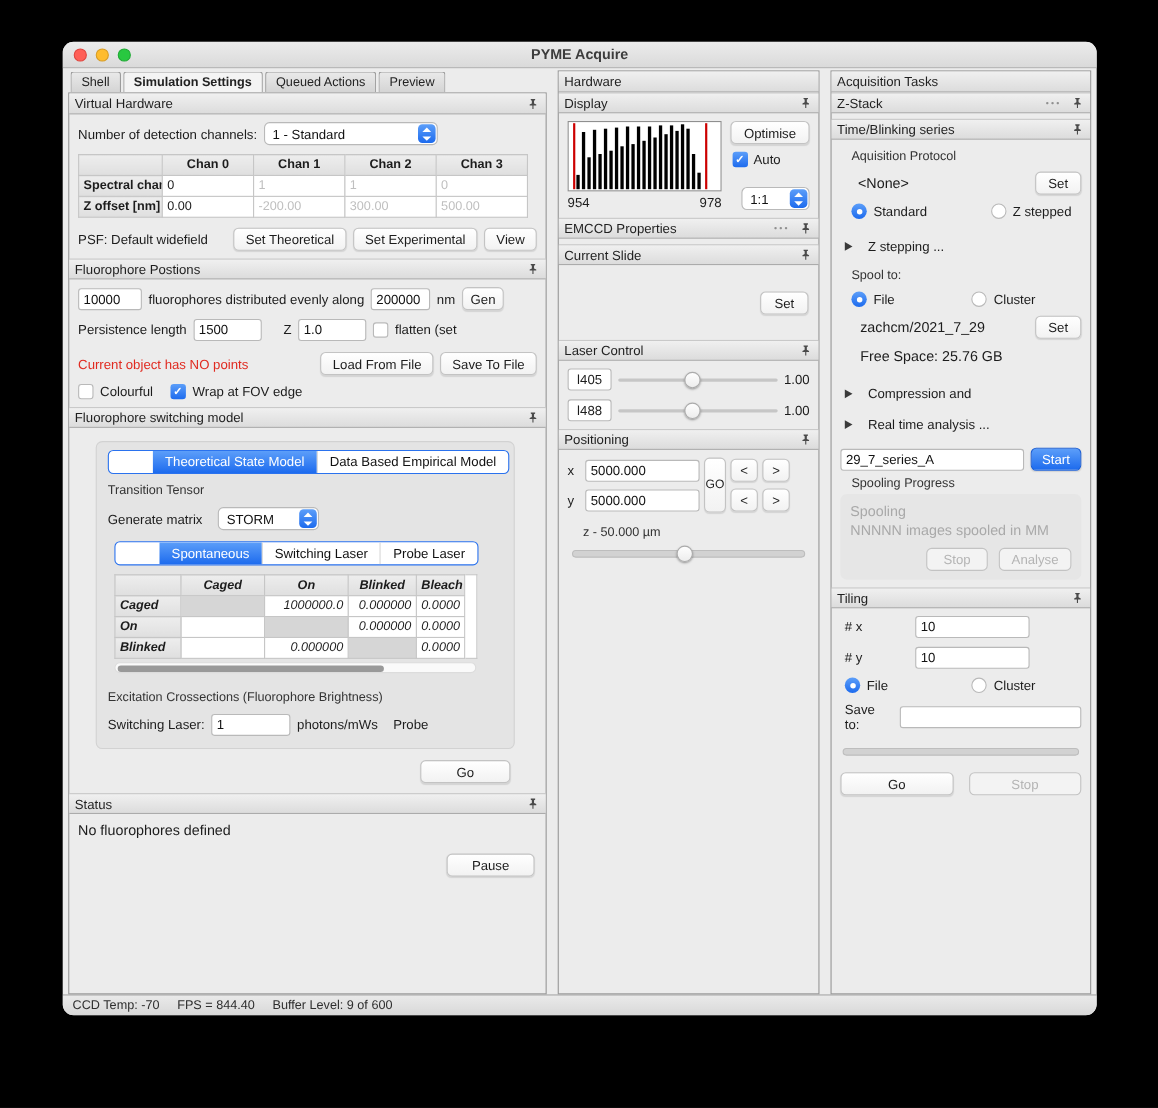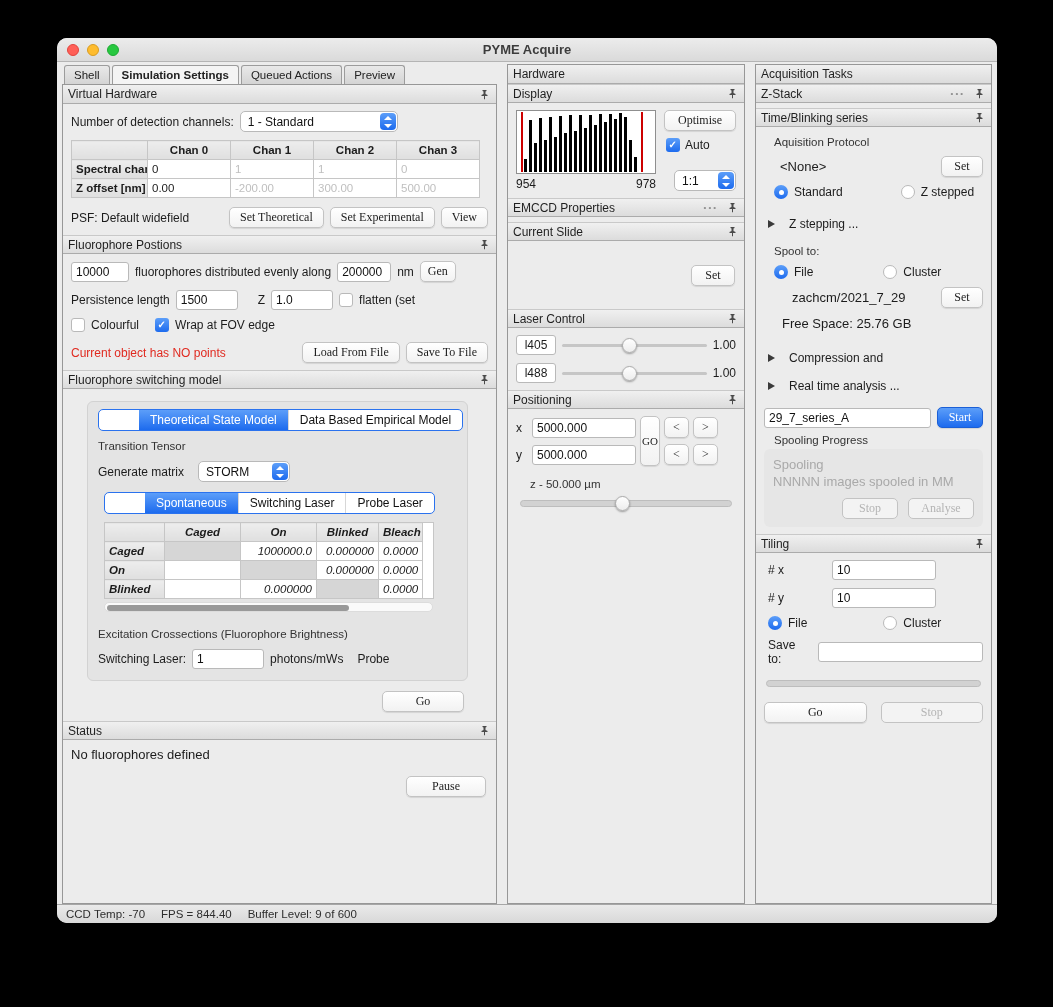--- a/index.html
+++ b/index.html
@@ -31,21 +31,21 @@
   .dots { color:#8f8f8f; font-size:8px; letter-spacing:2px; margin-right:8px; }
   .sec-c { padding:7px 8px; font-size:12px; color:#1c1c1c; }
   .row { display:flex; align-items:center; gap:6px; margin-bottom:8px; font-size:12px; }
   .row:last-child { margin-bottom:0; }
   .tabbar { display:flex; gap:2px; padding:0 2px; flex:0 0 20px; align-items:flex-end; }
   .tab { font-size:11.5px; padding:3px 9px; background:linear-gradient(#e9e9e9,#d4d4d4); border:1px solid #9c9c9c;
          border-bottom:none; border-radius:3px 3px 0 0; color:#222; }
   .tab.active { background:#f4f4f4; font-weight:bold; }
   .btn { display:inline-flex; align-items:center; justify-content:center; background:linear-gradient(#ffffff,#f2f2f2);
          border:1px solid #c3c3c3; border-radius:5px; font-size:12px; height:21px; padding:0 10px; color:#1c1c1c;
-         box-shadow:0 1px 1px rgba(0,0,0,.10); font-family:Liberation Serif, serif; white-space:nowrap; }
+         box-shadow:0 1px 1px rgba(0,0,0,.10); font-family:Liberation Sans, sans-serif; white-space:nowrap; }
   .btn.primary { background:linear-gradient(#5c9ef9,#1d6bee); border-color:#1b5fd6; color:#fff; }
   .btn.disabled { color:#b4b4b4; background:#f3f3f3; box-shadow:none; }
   .inp { background:#fff; border:1px solid #b9b9b9; border-radius:3px; height:20px; font-size:12px;
          padding:0 4px; font-family:inherit; color:#111; }
   .combo { display:inline-flex; align-items:center; background:#fff; border:1px solid #b9b9b9; border-radius:5px;
            height:21px; font-size:12px; padding:0 1px 0 7px; color:#111; }
   .combo .cval { margin-right:6px; white-space:nowrap; }
   .arrows { width:16px; height:17px; background:linear-gradient(#5c9ef9,#1d6bee); border-radius:4px;
             position:relative; margin-left:auto; flex:0 0 16px; }
   .arrows::before, .arrows::after { content:""; position:absolute; left:4px; border-left:4px solid transparent;
@@ -202,31 +202,31 @@
                 <button class="btn" style="padding:0 7px;">Gen</button>
               </div>
               <div class="row">
                 <span>Persistence length</span>
                 <input class="inp" style="width: 62px;" value="1500">
                 <span style="margin-left:14px;">Z</span>
                 <input class="inp" style="width: 62px;" value="1.0">
                 <span class="check off"></span>
                 <span>flatten (set</span>
               </div>
-              <div class="row">
-                <span class="check off"></span>
-                <span>Colourful</span>
-                <span class="check on" style="margin-left:10px;"></span>
-                <span>Wrap at FOV edge</span>
-              </div>
               <div class="row" style="margin-top:10px;">
                 <span class="red">Current object has NO points</span>
                 <span class="sp"></span>
                 <button class="btn">Load From File</button>
                 <button class="btn">Save To File</button>
+              </div>
+              <div class="row">
+                <span class="check off"></span>
+                <span>Colourful</span>
+                <span class="check on" style="margin-left:10px;"></span>
+                <span>Wrap at FOV edge</span>
               </div>
             </div>
           </div>
 
           <div class="section">
             <div class="sec-h">
               <span>Fluorophore switching model</span>
               <span class="sp"></span>
               <span class="pinbtn">
                   <svg class="pin" width="11" height="11" viewBox="0 0 11 11">
@@ -541,21 +541,21 @@
                 <span>Z stepping ...</span>
               </div>
               <div class="lbl-sm" style="margin:0 0 8px 10px;">Spool to:</div>
               <div class="row" style="margin-left:10px;">
                 <span class="radio on"></span>
                 <span>File</span>
                 <span style="width:58px;"></span>
                 <span class="radio off"></span>
                 <span>Cluster</span>
               </div>
-              <div class="row" style="margin-left:28px; font-size:13px;">
+              <div class="row" style="margin-left:18px; font-size:13px;">
                 <span>zachcm/2021_7_29</span>
                 <span class="sp"></span>
                 <button class="btn" style="width:42px;">Set</button>
               </div>
               <div style="margin:4px 0 2px 18px; font-size:13px;">Free Space: 25.76 GB</div>
               <div class="row" style="margin:20px 0 6px 4px;">
                 <span class="disc"></span>
                 <span>Compression and</span>
               </div>
               <div class="row" style="margin:14px 0 14px 4px;">

